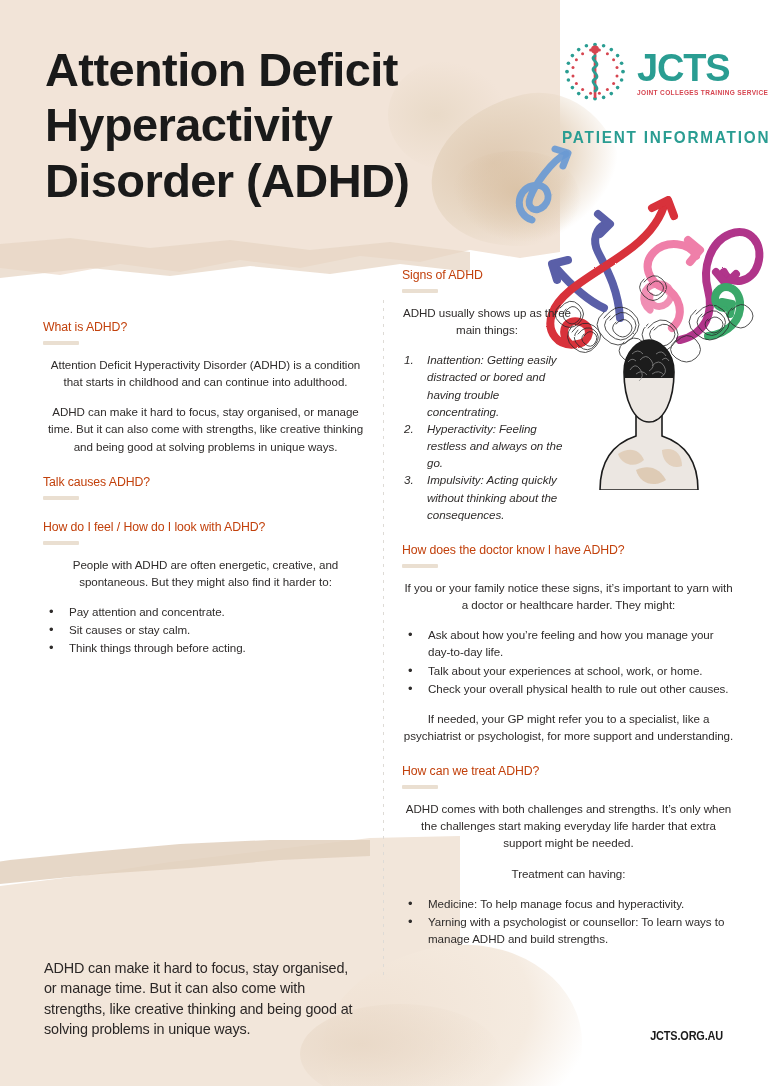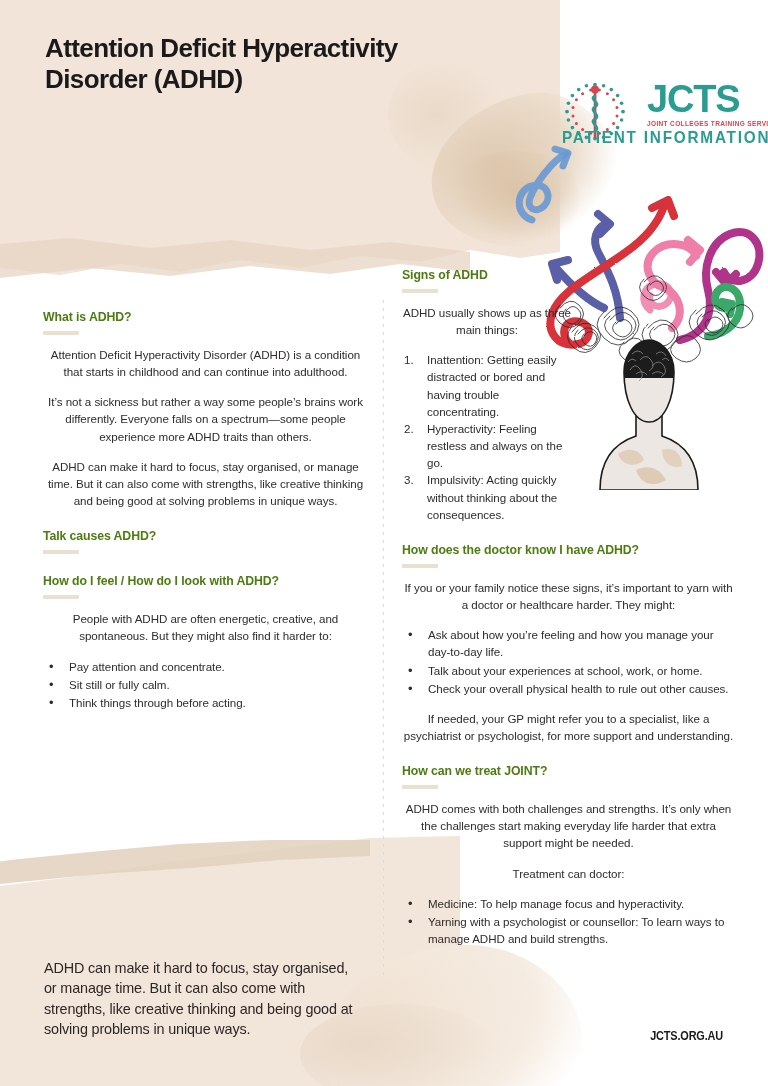--- a/index.html
+++ b/index.html
@@ -63,26 +63,26 @@
     transform:rotate(-8deg);
   }
   .br-wash2{
     position:absolute;left:300px;top:1004px;width:200px;height:100px;
     background:radial-gradient(ellipse at 30% 40%, #e9d9c8 0%, rgba(238,226,214,0) 72%);
     border-radius:50%;
   }
 
   
   .title{
-    position:absolute;left:45px;top:33px;width:420px;
-    font-size:26px;line-height:1.18;font-weight:700;letter-spacing:-0.6px;
+    position:absolute;left:45px;top:42px;width:420px;
+    font-size:47px;line-height:1.18;font-weight:700;letter-spacing:-0.6px;
     color:#1a1a1a;
   }
   .logo-wrap{position:absolute;left:562px;top:40px;width:185px;}
-  .logo-row{display:flex;align-items:flex-start;gap:19px;margin-top:40px;}
+  .logo-row{display:flex;align-items:center;gap:9px;}
   .emblem{width:66px;height:66px;flex:0 0 66px;position:relative;}
   .jcts-txt{display:flex;flex-direction:column;line-height:1;}
   .jcts-main{
     font-size:38px;font-weight:700;letter-spacing:-1.2px;color:#2a9d92;
     font-family:"Liberation Sans", sans-serif;
   }
   .jcts-sub{
     font-size:6.4px;font-weight:700;letter-spacing:.34px;color:#d64550;
     margin-top:3px;white-space:nowrap;transform:scaleX(1.02);transform-origin:left;
   }
@@ -96,44 +96,44 @@
   .illo{position:absolute;left:500px;top:132px;width:268px;height:246px;}
   .figure{position:absolute;left:596px;top:338px;width:106px;height:152px;}
 
   
   .divider{
     position:absolute;left:383px;top:300px;width:1px;height:680px;
     background-image:linear-gradient(to bottom,#dedbd6 0 3px,rgba(0,0,0,0) 3px 8px);
     background-size:1px 8px;
   }
   .col{position:absolute;}
-  .col-l{left:43px;top:310px;width:325px;}
+  .col-l{left:43px;top:320px;width:325px;}
   .col-r{left:402px;top:268px;width:333px;}
 
   h2.sec{
-    font-size:12.3px;font-weight:700;color:#4d7c0f;margin:0 0 0 0;
+    font-size:12.3px;font-weight:400;color:#c2410c;margin:0 0 0 0;
     letter-spacing:-0.1px;
   }
   .rule{width:36px;height:4px;background:#eadfd1;margin:7px 0 11px 0;border-radius:1px;}
   p.body{
     font-size:11.6px;line-height:1.48;color:#2f2c2b;margin:0 0 13px 0;
     letter-spacing:-0.05px;
     text-align:center;
   }
   p.body:last-child{margin-bottom:0;}
   ul.blist,ol.nlist{margin:0 0 13px 0;padding:0 0 0 0;list-style:none;}
   ul.blist li,ol.nlist li{
     font-size:11.6px;line-height:1.48;color:#2f2c2b;
     position:relative;padding-left:26px;margin-bottom:1px;letter-spacing:-0.05px;
   }
   ul.blist li:before{
     content:"\2022";position:absolute;left:6px;top:-1px;font-size:13px;color:#2f2c2b;
   }
   ol.nlist{counter-reset:nl;}
-  ol.nlist li{counter-increment:nl;padding-left:25px;margin-bottom:0;}
+  ol.nlist li{counter-increment:nl;padding-left:25px;margin-bottom:0;font-style:italic;}
   ol.nlist li:before{
     content:counter(nl) ".";position:absolute;left:2px;top:0;font-size:11.6px;color:#2f2c2b;
   }
   .narrow{width:170px;}
   .sec-block{margin-bottom:20px;}
   .sec-block:last-child{margin-bottom:0;}
 
   
   .pullquote{
     position:absolute;left:44px;top:958px;width:320px;
@@ -305,36 +305,35 @@
   </div>
 
   <div class="divider"></div>
 
   <div class="col col-l">
 
     <div class="sec-block">
       <h2 class="sec">What is ADHD?</h2>
       <div class="rule"></div>
       <p class="body">Attention Deficit Hyperactivity Disorder (ADHD) is a condition that starts in childhood and can continue into adulthood.</p>
-      <p class="body">It’s not a sickness but rather a way some people’s brains work differently. Everyone falls on a spectrum—some people experience more ADHD traits than others.</p>
       <p class="body">ADHD can make it hard to focus, stay organised, or manage time. But it can also come with strengths, like creative thinking and being good at solving problems in unique ways.</p>
     </div>
 
     <div class="sec-block">
       <h2 class="sec">Talk causes ADHD?</h2>
       <div class="rule"></div>
     </div>
 
     <div class="sec-block">
       <h2 class="sec">How do I feel / How do I look with ADHD?</h2>
       <div class="rule"></div>
       <p class="body">People with ADHD are often energetic, creative, and spontaneous. But they might also find it harder to:</p>
       <ul class="blist">
         <li>Pay attention and concentrate.</li>
-        <li>Sit still or fully calm.</li>
+        <li>Sit causes or stay calm.</li>
         <li>Think things through before acting.</li>
       </ul>
     </div>
 
   </div>
 
   <div class="col col-r">
 
     <div class="sec-block">
       <h2 class="sec">Signs of ADHD</h2>
@@ -353,24 +352,24 @@
       <p class="body">If you or your family notice these signs, it’s important to yarn with a doctor or healthcare harder. They might:</p>
       <ul class="blist">
         <li>Ask about how you’re feeling and how you manage your day-to-day life.</li>
         <li>Talk about your experiences at school, work, or home.</li>
         <li>Check your overall physical health to rule out other causes.</li>
       </ul>
       <p class="body">If needed, your GP might refer you to a specialist, like a psychiatrist or psychologist, for more support and understanding.</p>
     </div>
 
     <div class="sec-block">
-      <h2 class="sec">How can we treat JOINT?</h2>
+      <h2 class="sec">How can we treat ADHD?</h2>
       <div class="rule"></div>
       <p class="body">ADHD comes with both challenges and strengths. It’s only when the challenges start making everyday life harder that extra support might be needed.</p>
-      <p class="body">Treatment can doctor:</p>
+      <p class="body">Treatment can having:</p>
       <ul class="blist">
         <li>Medicine: To help manage focus and hyperactivity.</li>
         <li>Yarning with a psychologist or counsellor: To learn ways to manage ADHD and build strengths.</li>
       </ul>
     </div>
 
   </div>
 
   <div class="pullquote">ADHD can make it hard to focus, stay organised, or manage time. But it can also come with strengths, like creative thinking and being good at solving problems in unique ways.</div>
   <div class="footer-url">JCTS.ORG.AU</div>

